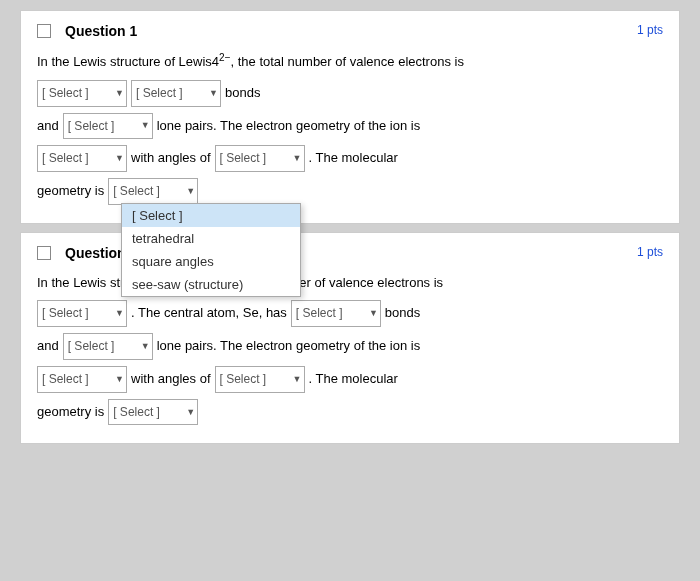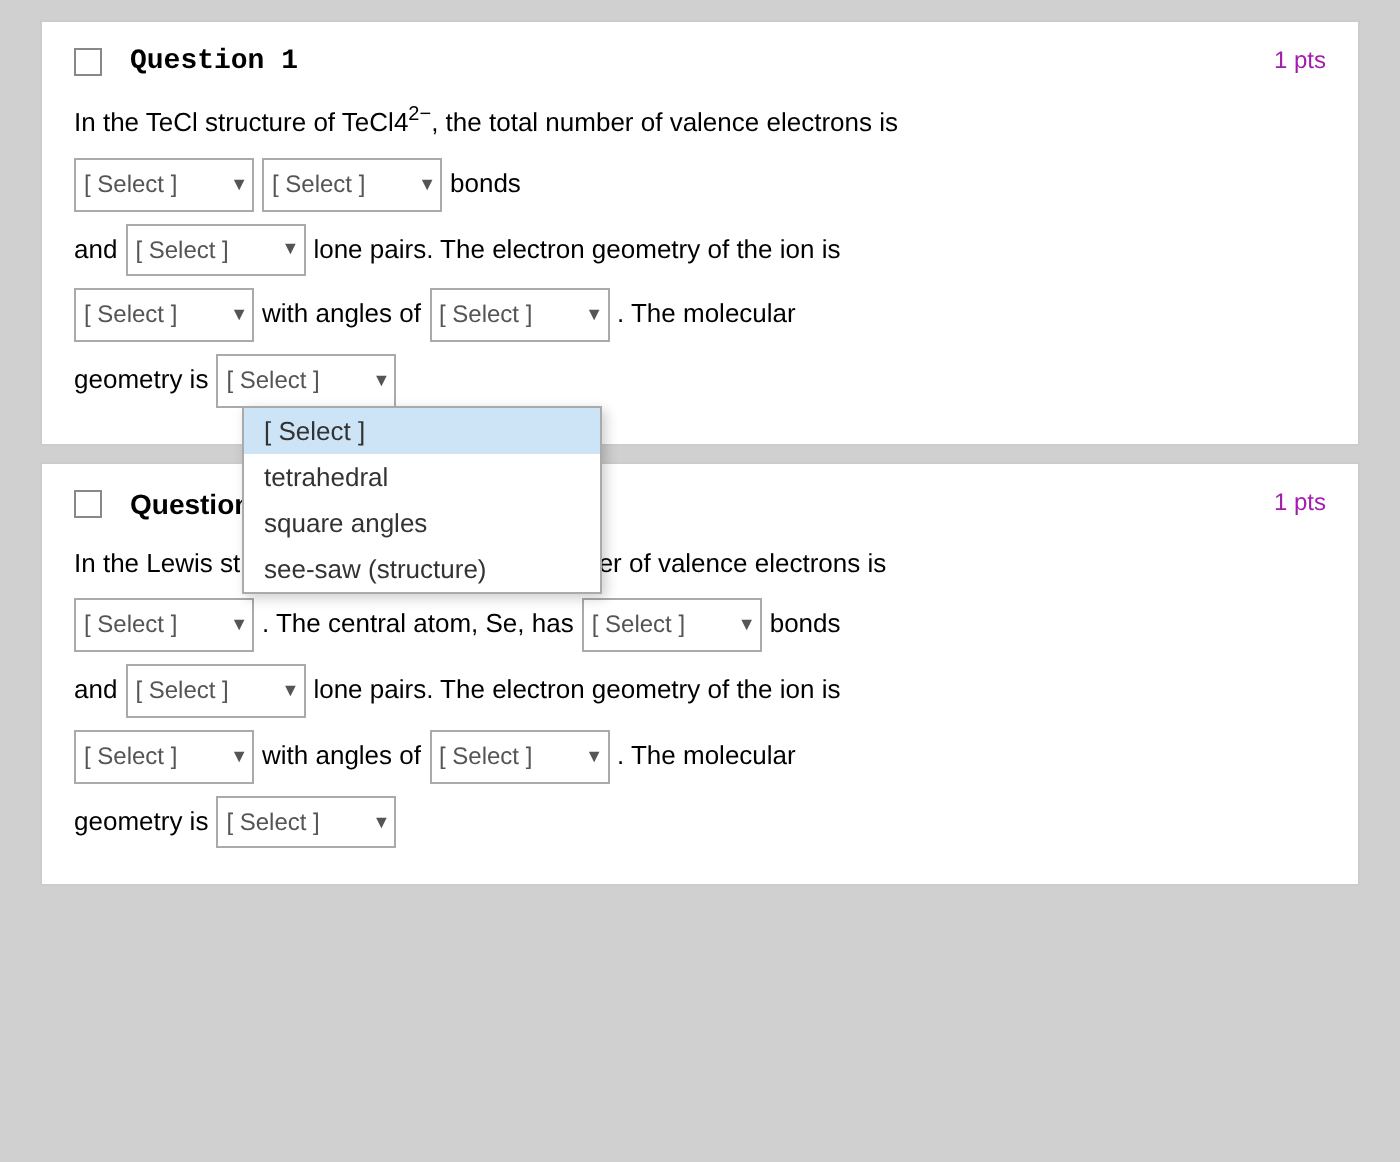--- a/index.html
+++ b/index.html
@@ -27,21 +27,21 @@
       justify-content: space-between;
       align-items: flex-start;
       margin-bottom: 10px;
     }
     .question-title {
       font-weight: bold;
       font-size: 14px;
     }
     .pts-label {
       font-size: 12px;
-      color: #a21caf;
+      color: #1d4ed8;
     }
     .question-body {
       font-size: 13px;
       line-height: 1.8;
     }
     .question-body p {
       margin-bottom: 6px;
     }
     .select-wrapper {
       display: inline-flex;
@@ -101,30 +101,30 @@
     .superscript {
       font-size: 10px;
       vertical-align: super;
     }
   </style>
 </head>
 <body>
 
 <div class="question-card q1-relative">
   <div class="question-header">
-    <div style="display:flex;align-items:center;gap:8px;font-family:Liberation Mono, monospace;">
+    <div style="display:flex;align-items:center;gap:8px;">
       <span class="checkbox-icon"></span>
       <span class="question-title">Question 1</span>
     </div>
     <span class="pts-label">1 pts</span>
   </div>
 
   <div class="question-body">
     <p>
-      <span>In the TeCl structure of TeCl</span><span>4</span><span class="superscript">2−</span><span>, the total number of valence electrons is</span>
+      <span>In the Lewis structure of Lewis</span><span>4</span><span class="superscript">2−</span><span>, the total number of valence electrons is</span>
     </p>
 
     <div class="row">
       <span class="select-wrapper">
         <span>[ Select ]</span>
         <span class="select-arrow">▼</span>
       </span>
       <span class="select-wrapper">
         <span>[ Select ]</span>
         <span class="select-arrow">▼</span>

